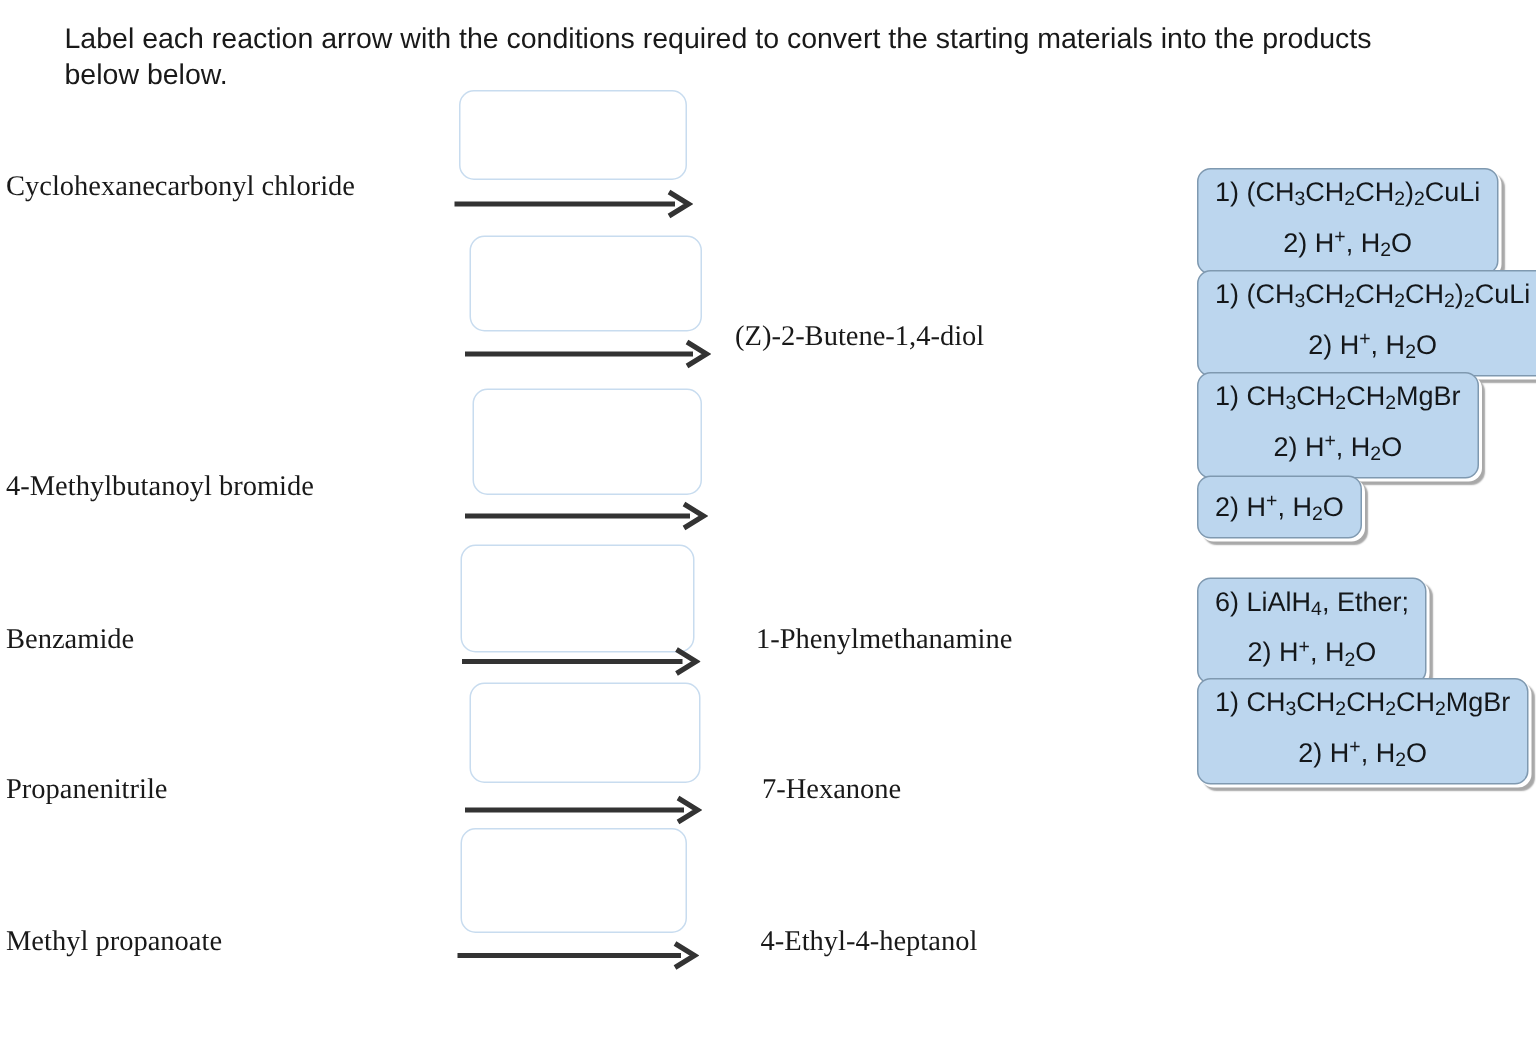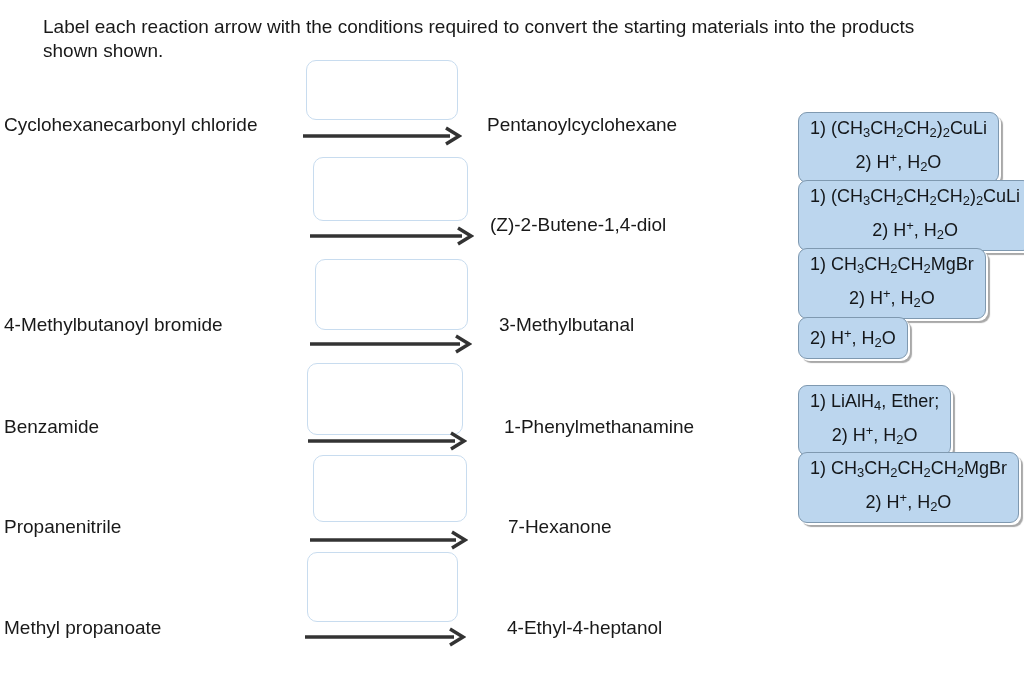--- a/index.html
+++ b/index.html
@@ -4,21 +4,21 @@
 <style>
   html,body{margin:0;padding:0;background:#ffffff;}
   .canvas{
     position:relative;width:1024px;height:695px;background:#ffffff;
     font-family:"Liberation Sans",sans-serif;color:#191919;overflow:hidden;
   }
   .instructions{
     position:absolute;left:43px;top:15px;font-size:19px;line-height:24px;color:#191919;
   }
   .label{
-    position:absolute;font-size:19px;white-space:nowrap;color:#191919;
+    position:absolute;font-size:19px;white-space:nowrap;color:#191919;font-family:Liberation Serif, serif;
   }
   .dropbox{
     position:absolute;background:#ffffff;border:1.5px solid #c8dcef;
     border-radius:10px;box-sizing:border-box;
   }
   .arrow{position:absolute;}
   .tile{
     position:absolute;left:798px;
     background:#bcd6ee;border:1px solid #7f99b0;border-radius:9px;
     padding:3px 11px;font-size:18px;line-height:25px;text-align:center;
@@ -28,45 +28,43 @@
   .chem-sub{font-size:0.72em;vertical-align:-0.22em;}
   .chem-sup{font-size:0.72em;vertical-align:0.45em;}
 </style>
 </head>
 <body>
 
 <div class="canvas">
 
   <div class="instructions">
     <div>Label each reaction arrow with the conditions required to convert the starting materials into the products</div>
-    <div>shown shown.</div>
+    <div>below below.</div>
   </div>
 
   <div class="label" style="left:4px;top:114px">Cyclohexanecarbonyl chloride</div>
   <div class="dropbox" style="left:306px;top:60px;width:152px;height:60px"></div>
   <svg class="arrow" style="left:302px;top:125px" width="160" height="22" viewBox="0 0 160 22">
     <line x1="1" y1="11" x2="148" y2="11" stroke="#333333" stroke-width="3.4"></line>
     <path d="M144 3 L157 11 L144 19" fill="none" stroke="#333333" stroke-width="3.4"></path>
   </svg>
-  <div class="label" style="left:487px;top:114px">Pentanoylcyclohexane</div>
 
   <div class="dropbox" style="left:313px;top:157px;width:155px;height:64px"></div>
   <svg class="arrow" style="left:309px;top:225px" width="165" height="22" viewBox="0 0 165 22">
     <line x1="1" y1="11" x2="153" y2="11" stroke="#333333" stroke-width="3.4"></line>
     <path d="M149 3 L162 11 L149 19" fill="none" stroke="#333333" stroke-width="3.4"></path>
   </svg>
   <div class="label" style="left:490px;top:214px">(Z)-2-Butene-1,4-diol</div>
 
   <div class="label" style="left:4px;top:314px">4-Methylbutanoyl bromide</div>
   <div class="dropbox" style="left:315px;top:259px;width:153px;height:71px"></div>
   <svg class="arrow" style="left:309px;top:333px" width="163" height="22" viewBox="0 0 163 22">
     <line x1="1" y1="11" x2="151" y2="11" stroke="#333333" stroke-width="3.4"></line>
     <path d="M147 3 L160 11 L147 19" fill="none" stroke="#333333" stroke-width="3.4"></path>
   </svg>
-  <div class="label" style="left:499px;top:314px">3-Methylbutanal</div>
 
   <div class="label" style="left:4px;top:416px">Benzamide</div>
   <div class="dropbox" style="left:307px;top:363px;width:156px;height:72px"></div>
   <svg class="arrow" style="left:307px;top:430px" width="160" height="22" viewBox="0 0 160 22">
     <line x1="1" y1="11" x2="148" y2="11" stroke="#333333" stroke-width="3.4"></line>
     <path d="M144 3 L157 11 L144 19" fill="none" stroke="#333333" stroke-width="3.4"></path>
   </svg>
   <div class="label" style="left:504px;top:416px">1-Phenylmethanamine</div>
 
   <div class="label" style="left:4px;top:516px">Propanenitrile</div>
@@ -94,21 +92,21 @@
       <div><span>2) H</span><span class="chem-sup">+</span><span>, H</span><span class="chem-sub">2</span><span>O</span></div>
     </div>
   <div class="tile" style="top:248px">
       <div><span>1) CH</span><span class="chem-sub">3</span><span>CH</span><span class="chem-sub">2</span><span>CH</span><span class="chem-sub">2</span><span>MgBr</span></div>
       <div><span>2) H</span><span class="chem-sup">+</span><span>, H</span><span class="chem-sub">2</span><span>O</span></div>
     </div>
   <div class="tile" style="top:317px">
       <div><span>2) H</span><span class="chem-sup">+</span><span>, H</span><span class="chem-sub">2</span><span>O</span></div>
     </div>
   <div class="tile" style="top:385px">
-      <div><span>1) LiAlH</span><span class="chem-sub">4</span><span>, Ether;</span></div>
+      <div><span>6) LiAlH</span><span class="chem-sub">4</span><span>, Ether;</span></div>
       <div><span>2) H</span><span class="chem-sup">+</span><span>, H</span><span class="chem-sub">2</span><span>O</span></div>
     </div>
   <div class="tile" style="top:452px">
       <div><span>1) CH</span><span class="chem-sub">3</span><span>CH</span><span class="chem-sub">2</span><span>CH</span><span class="chem-sub">2</span><span>CH</span><span class="chem-sub">2</span><span>MgBr</span></div>
       <div><span>2) H</span><span class="chem-sup">+</span><span>, H</span><span class="chem-sub">2</span><span>O</span></div>
     </div>
 
 </div>
 
 </body></html>

